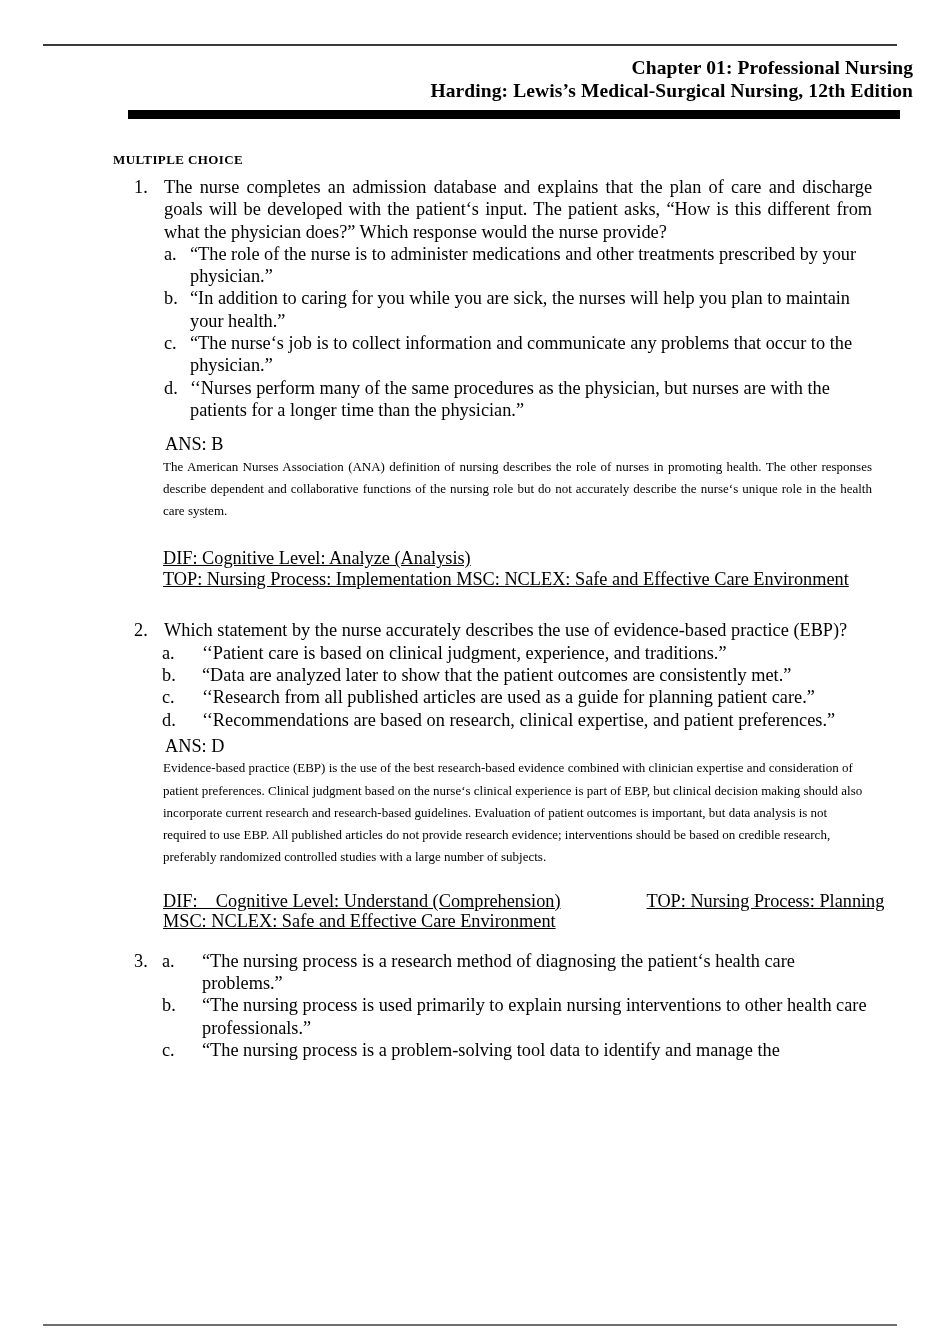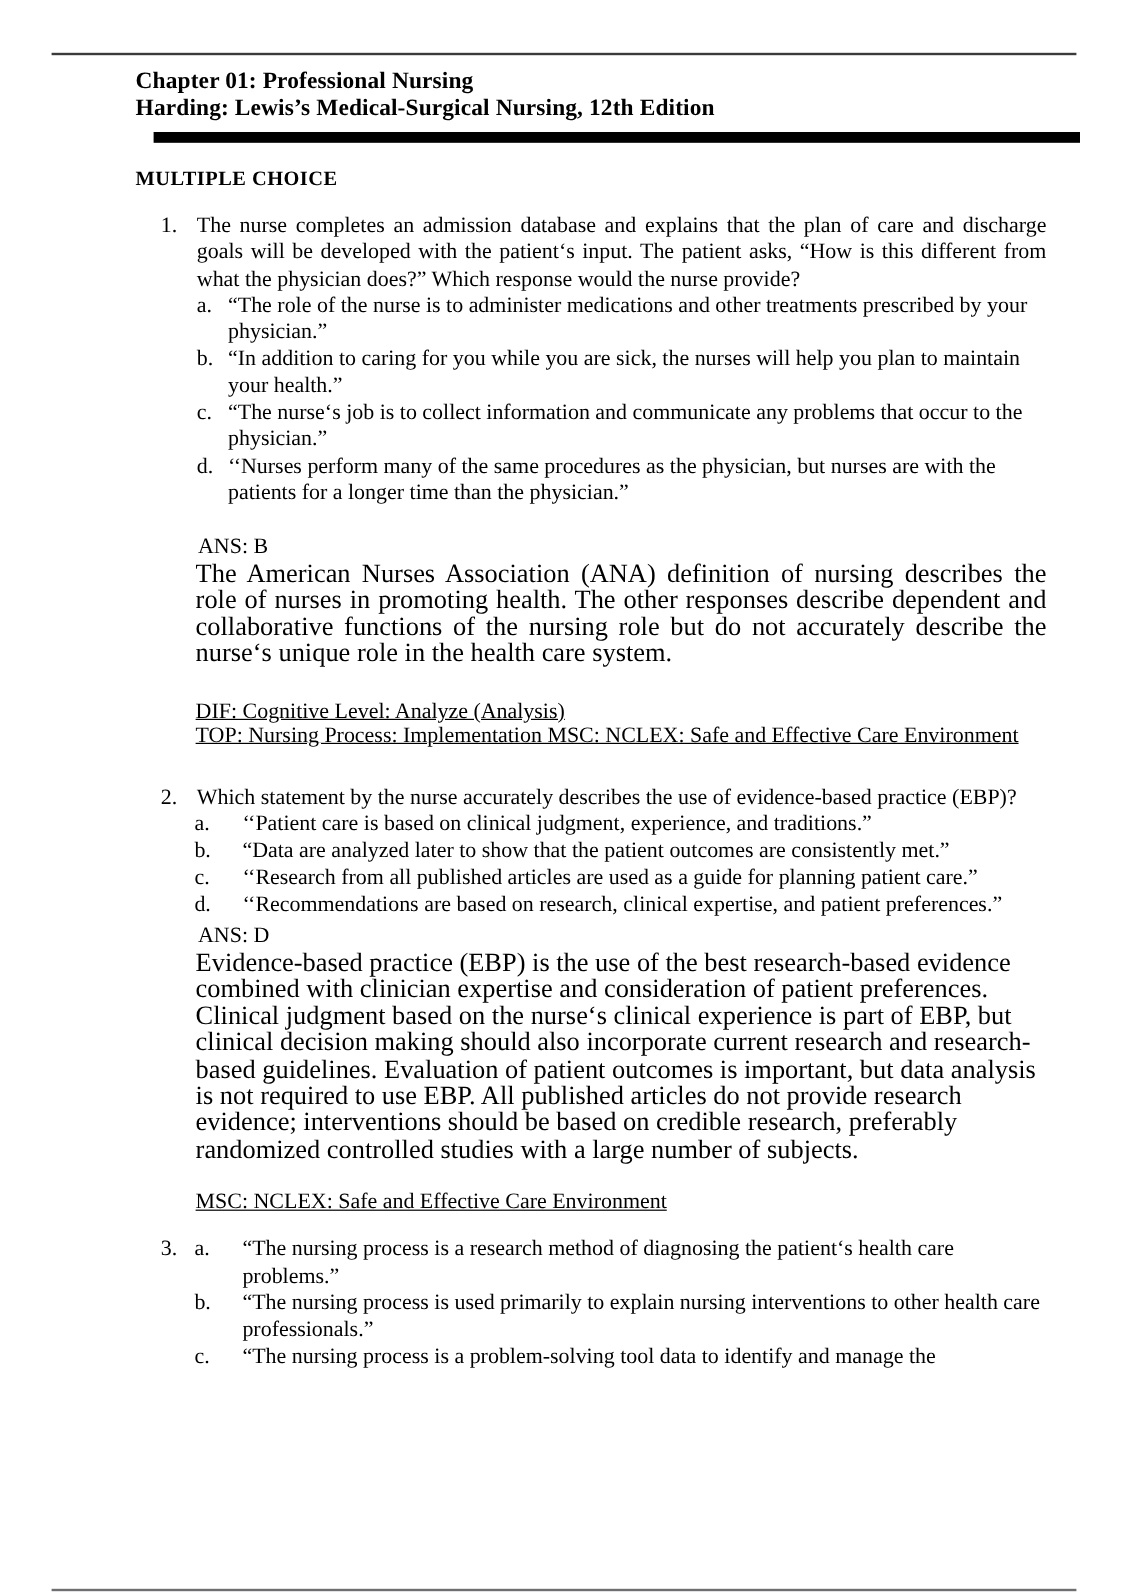--- a/index.html
+++ b/index.html
@@ -40,20 +40,21 @@
     height: 0;
     border-top: 2px solid #6e6e73;
   }
 
   
   .doc-header {
     position: absolute;
     left: 113px;
     top: 56px;
     width: 800px;
+    text-align: right;
   }
   .doc-header .hline {
     font-weight: bold;
     font-size: 19.5px;
     line-height: 23px;
     letter-spacing: 0.1px;
     white-space: nowrap;
   }
 
   .black-bar {
@@ -61,23 +62,23 @@
     left: 128px;
     top: 110px;
     width: 772px;
     height: 9px;
     background: #000000;
   }
 
   .section-title {
     position: absolute;
     left: 113px;
-    top: 139px;
+    top: 152px;
     font-weight: bold;
-    font-size: 17px;
+    font-size: 13px;
     letter-spacing: 0.4px;
   }
 
   
   .content {
     position: absolute;
     left: 0;
     top: 176px;
     width: 940px;
   }
@@ -132,27 +133,27 @@
 
   
   .ind-b .oletter { left: 162px; }
   .ind-b .otext   { padding-left: 190px; padding-right: 60px; margin-left: 12px; }
 
   
   .ans {
     font-size: 18.3px;
     line-height: 22.3px;
     padding-left: 165px;
-    margin-top: 23px;
+    margin-top: 12px;
   }
   .ans.tight { margin-top: 4px; }
 
   
   .rationale {
-    font-size: 22px;
+    font-size: 13px;
     line-height: 22.3px;
     padding-left: 163px;
     padding-right: 68px;
   }
   .rationale.justify { text-align: justify; }
 
   
   .meta {
     font-size: 18.3px;
     line-height: 20.5px;
@@ -246,20 +247,21 @@
           <span class="otext">‘‘Recommendations are based on research, clinical expertise, and patient preferences.”</span>
         </div>
       </div>
 
       <div class="ans tight">ANS: D</div>
       <div class="rationale">Evidence-based practice (EBP) is the use of the best research-based evidence combined with clinician expertise and consideration of patient preferences. Clinical judgment based on the nurse‘s clinical experience is part of EBP, but clinical decision making should also incorporate current research and research-based guidelines. Evaluation of patient outcomes is important, but data analysis is not required to use EBP. All published articles do not provide research evidence; interventions should be based on credible research, preferably randomized controlled studies with a large number of subjects.</div>
 
       <div class="sp-22"></div>
 
       <div class="meta">
+        <div class="meta-line"><span>DIF:    Cognitive Level: Understand (Comprehension)</span><span class="meta-gap"></span><span>TOP: Nursing Process: Planning</span></div>
         <div class="meta-line">MSC: NCLEX: Safe and Effective Care Environment</div>
       </div>
     </div>
 
     <div class="sp-18"></div>
 
     <div class="qblock">
       <div class="qrow">
         <span class="qnum">3.</span>
       </div>

